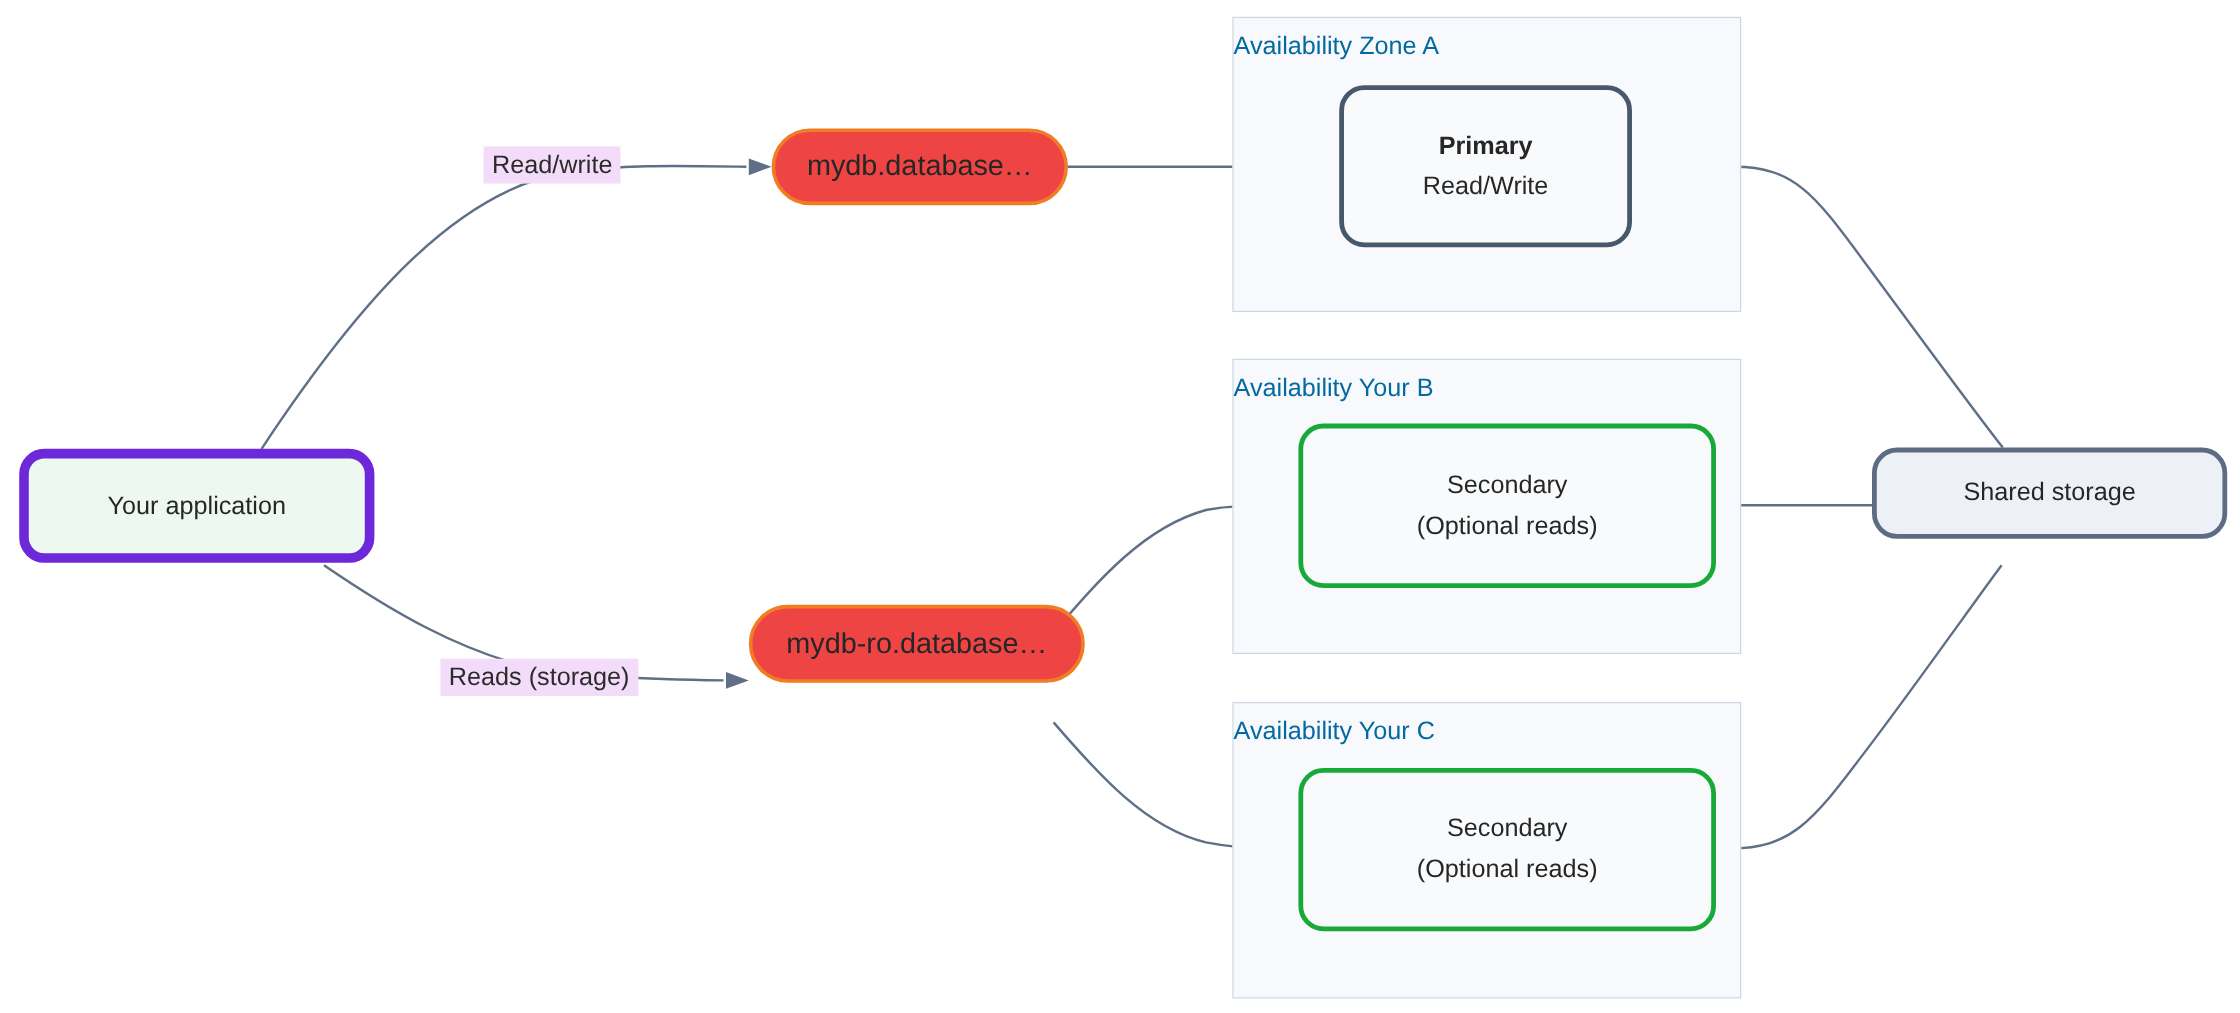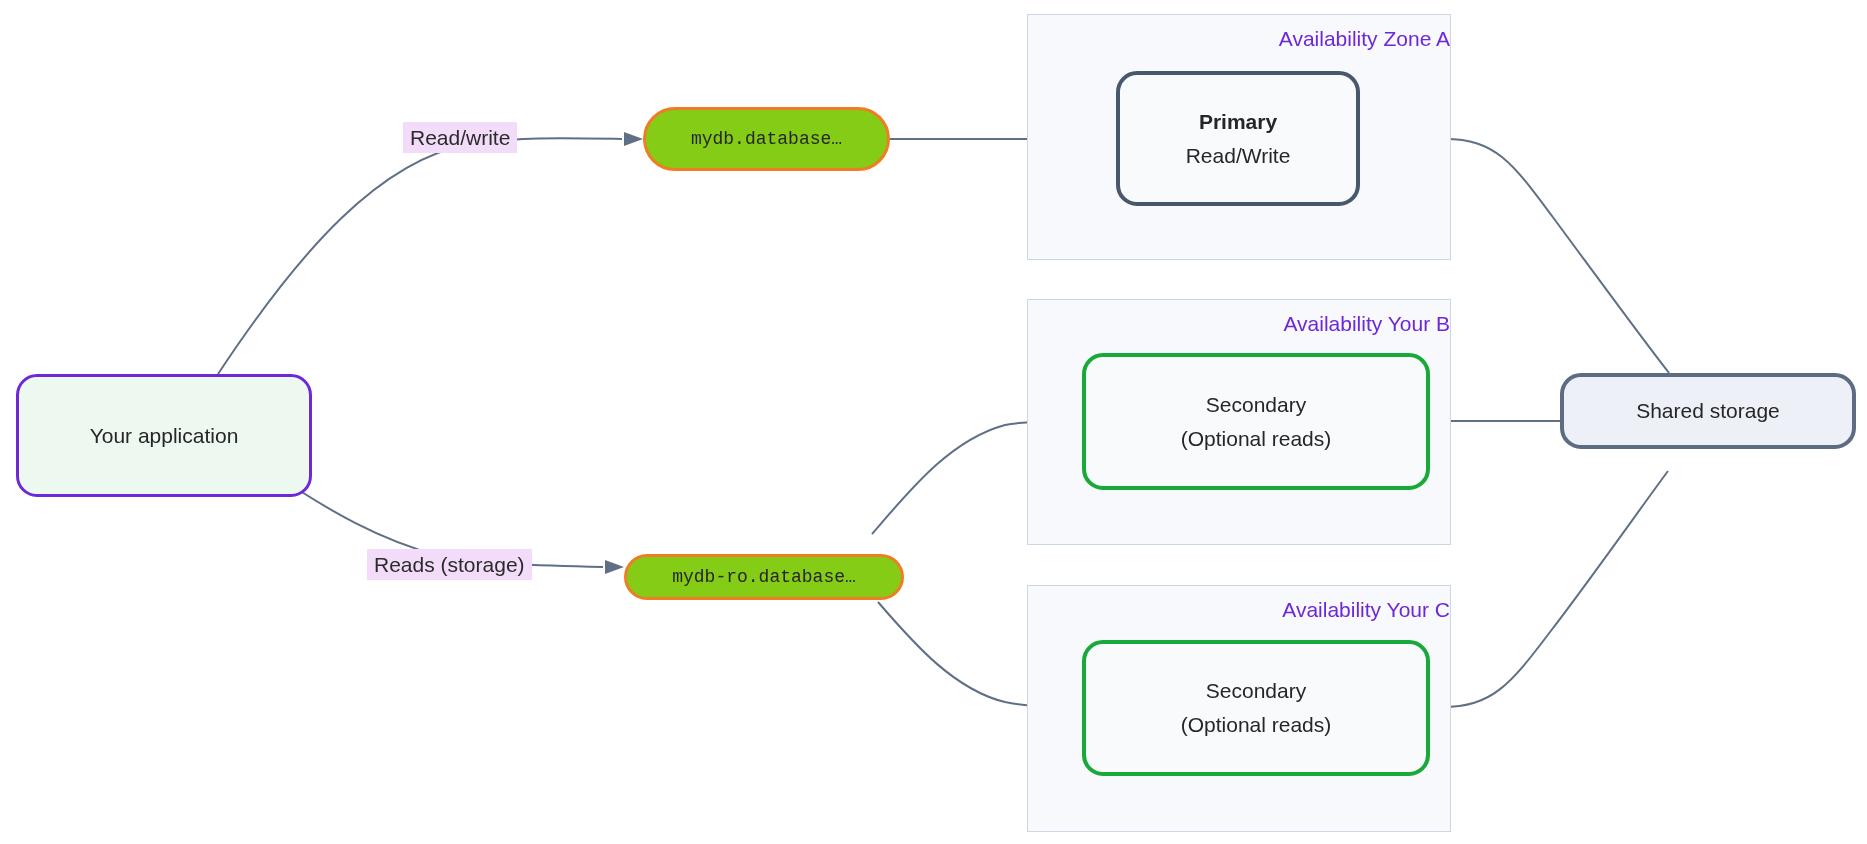--- a/index.html
+++ b/index.html
@@ -11,50 +11,50 @@
     color: #262626;
     overflow: hidden;
   }
   svg.edges { position: absolute; left: 0; top: 0; width: 1867px; height: 844px; }
   svg.edges path { fill: none; stroke: #5f7086; stroke-width: 2; }
   svg.edges polygon { fill: #5f7086; stroke: none; }
 
   .node { position: absolute; display: flex; flex-direction: column; align-items: center; justify-content: center; text-align: center; box-sizing: border-box; border-radius: 21px; }
 
   .app {
-    left: 16px; top: 374px; width: 296px; height: 123px;
-    background: #edf8f1; border: 3px solid #6d28d9;
+    left: 16px; top: 374px; width: 296px; height: 95px;
+    background: #edf8f1; border: 8px solid #6d28d9;
     font-size: 21px;
   }
 
   .edge-label {
     position: absolute; background: #f3dcfa; color: #2b2b2b;
     font-size: 21px; line-height: 1.3; padding: 2px 7px; white-space: nowrap;
   }
   .label-rw { left: 403px; top: 122px; }
   .label-ro { left: 367px; top: 549px; }
 
   .pill {
     position: absolute; display: flex; align-items: center; justify-content: center;
-    background: #84cc16; border: 3px solid #f07c23; border-radius: 34px;
-    font-size: 18px; box-sizing: border-box; white-space: nowrap; font-family: Liberation Mono, monospace;
+    background: #ef4444; border: 3px solid #f07c23; border-radius: 34px;
+    font-size: 24px; box-sizing: border-box; white-space: nowrap;
   }
   .pill-writer { left: 643px; top: 107px; width: 247px; height: 64px; }
-  .pill-reader { left: 624px; top: 554px; width: 280px; height: 46px; }
+  .pill-reader { left: 624px; top: 504px; width: 280px; height: 65px; }
 
   .zone {
     position: absolute; width: 424px; box-sizing: border-box;
     background: #f7f9fc; border: 1.5px solid #ccd7e5;
   }
   .zone-a { left: 1027px; top: 14px;  height: 246px; }
   .zone-b { left: 1027px; top: 299px; height: 246px; }
   .zone-c { left: 1027px; top: 585px; height: 247px; }
   .zone-title {
     position: absolute; left: 0; right: 0; top: 12px;
-    text-align: right; font-size: 21px; color: #6d28d9;
+    text-align: left; font-size: 21px; color: #0369a1;
   }
 
   .db-node { background: #f8fafc; font-size: 21px; line-height: 1.6; }
   .primary {
     left: 1116px; top: 71px; width: 244px; height: 135px;
     border: 4px solid #47586d;
   }
   .primary .node-title { font-weight: bold; }
   .secondary { border: 4px solid #18a938; width: 348px; }
   .secondary-b { left: 1082px; top: 353px; height: 137px; }

